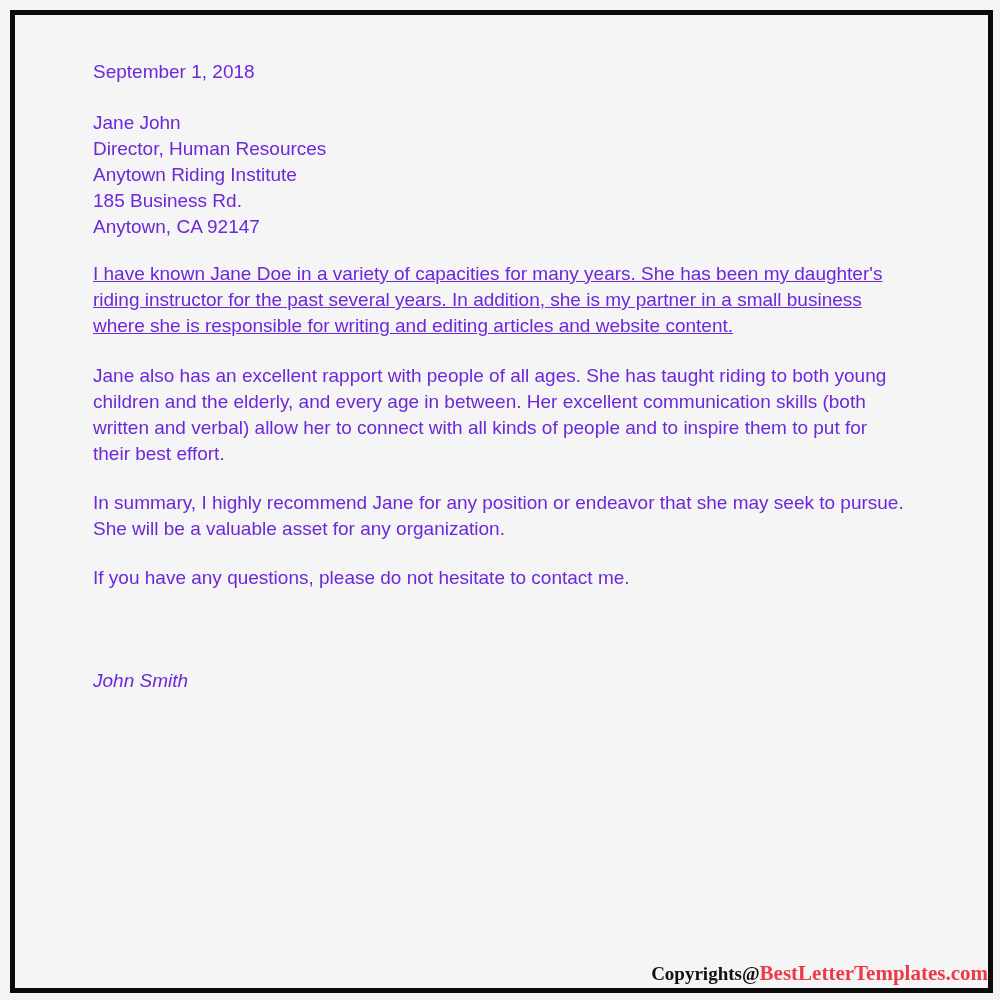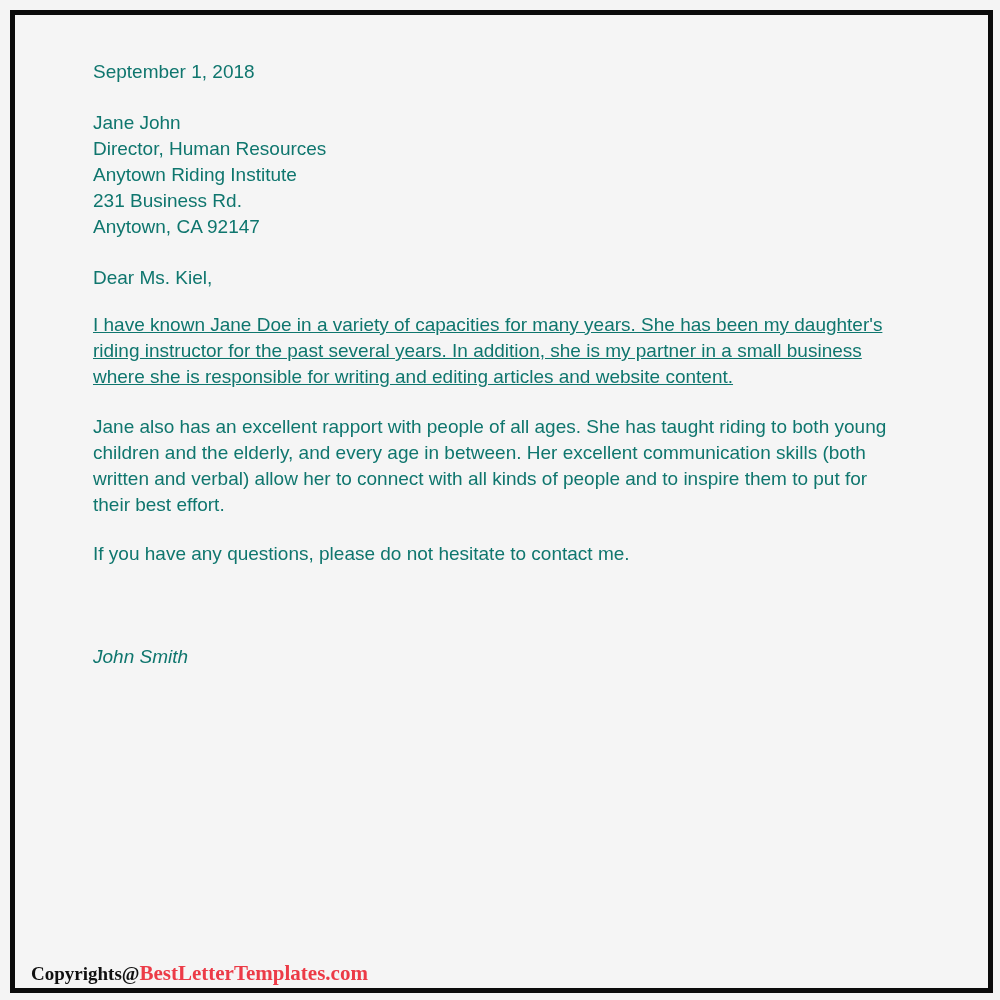--- a/index.html
+++ b/index.html
@@ -23,42 +23,42 @@
     bottom: 7px;
     border: 5px solid #0b0b0b;
     background: #f5f5f5;
   }
   .letter {
     position: absolute;
     left: 0;
     top: 0;
     right: 0;
     padding: 44px 80px 0 78px;
-    color: #0f766e;
+    color: #6d28d9;
     font-size: 19px;
     line-height: 26px;
   }
   .letter .date        { margin: 0; }
   .letter .recipient   { margin: 25px 0 0 0; }
   .letter .recipient div { margin: 0; }
   .letter .salutation  { margin: 25px 0 0 0; }
   .letter p            { margin: 0; }
   .letter .p1 { margin-top: 21px; text-decoration: underline; }
   .letter .p2 { margin-top: 22px; }
   .letter .p3 { margin-top: 24px; }
   .letter .p4 { margin-top: 23px; }
   .letter .p5 { margin-top: 23px; }
   .letter .closing   { margin-top: 48px; }
   .letter .signature { margin-top: 77px; font-style: italic; }
   .footer {
     position: absolute;
     left: 16px;
     right: 0;
     bottom: 2px;
-    text-align: left;
+    text-align: right;
     font-family: "Liberation Serif", serif;
     font-weight: bold;
     font-size: 19px;
     line-height: 24px;
     color: #111111;
   }
   .footer .site {
     color: #ec3b47;
     font-size: 21px;
   }
@@ -70,31 +70,31 @@
   <div class="frame">
 
     <div class="letter">
 
       <div class="date">September 1, 2018</div>
 
       <div class="recipient">
         <div>Jane John</div>
         <div>Director, Human Resources</div>
         <div>Anytown Riding Institute</div>
-        <div>231 Business Rd.</div>
+        <div>185 Business Rd.</div>
         <div>Anytown, CA 92147</div>
       </div>
 
-      <div class="salutation">Dear Ms. Kiel,</div>
 
       <p class="p1">I have known Jane Doe in a variety of capacities for many years. She has been my daughter's riding instructor for the past several years. In addition, she is my partner in a small business where she is responsible for writing and editing articles and website content.</p>
 
 
       <p class="p3">Jane also has an excellent rapport with people of all ages. She has taught riding to both young children and the elderly, and every age in between. Her excellent communication skills (both written and verbal) allow her to connect with all kinds of people and to inspire them to put for their best effort.</p>
 
+      <p class="p4">In summary, I highly recommend Jane for any position or endeavor that she may seek to pursue. She will be a valuable asset for any organization.</p>
 
       <p class="p5">If you have any questions, please do not hesitate to contact me.</p>
 
 
       <div class="signature">John Smith</div>
 
     </div>
 
     <div class="footer">
       <span>Copyrights@</span><span class="site">BestLetterTemplates.com</span>

